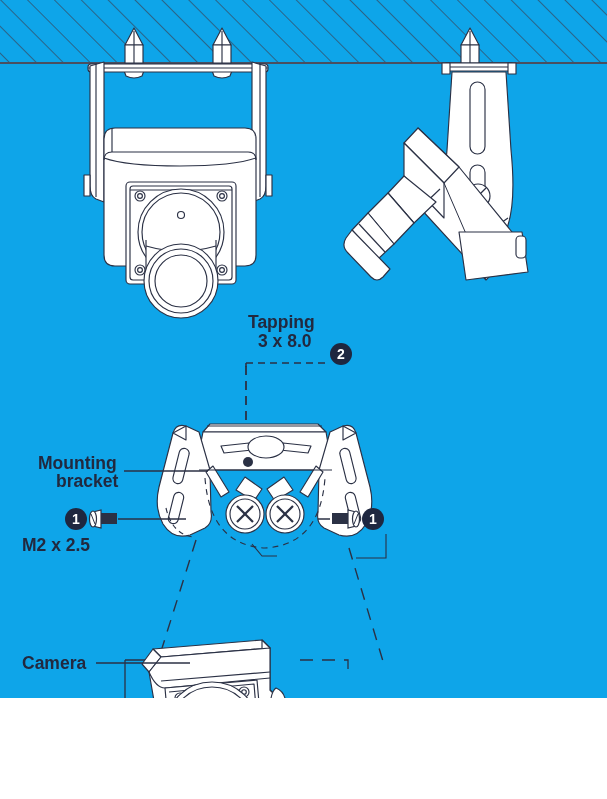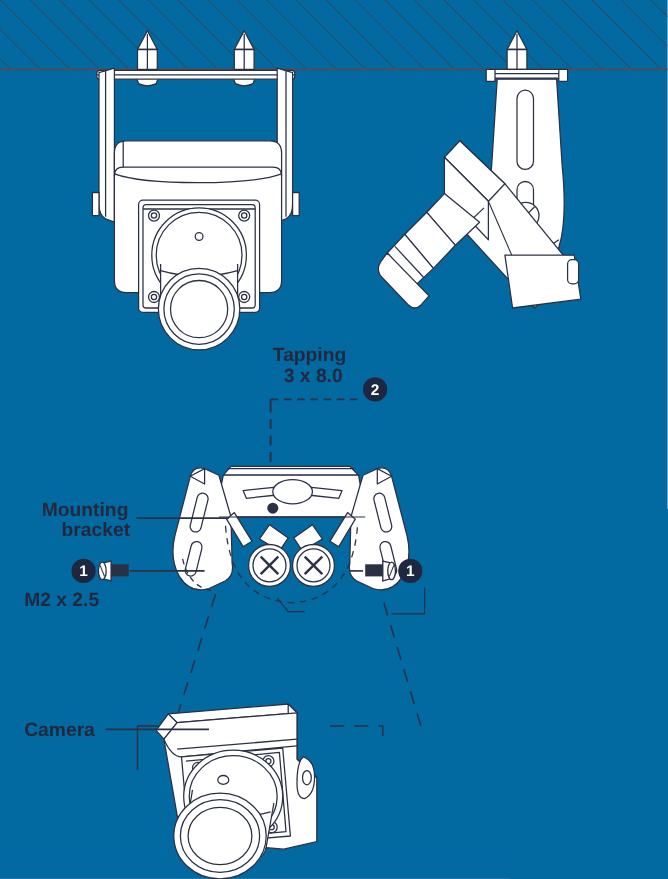--- a/index.html
+++ b/index.html
@@ -7,22 +7,22 @@
     margin: 0;
     padding: 0;
     background: #ffffff;
   }
   body {
     font-family: "Liberation Sans", sans-serif;
   }
   #diagram-root {
     position: relative;
     width: 607px;
-    height: 799px;
-    background: #0369a1;
+    height: 698px;
+    background: #0ea5e9;
     overflow: hidden;
   }
   #diagram-svg {
     position: absolute;
     top: 0; left: 0;
     width: 607px;
     height: 799px;
     display: block;
   }
   .lbl {

